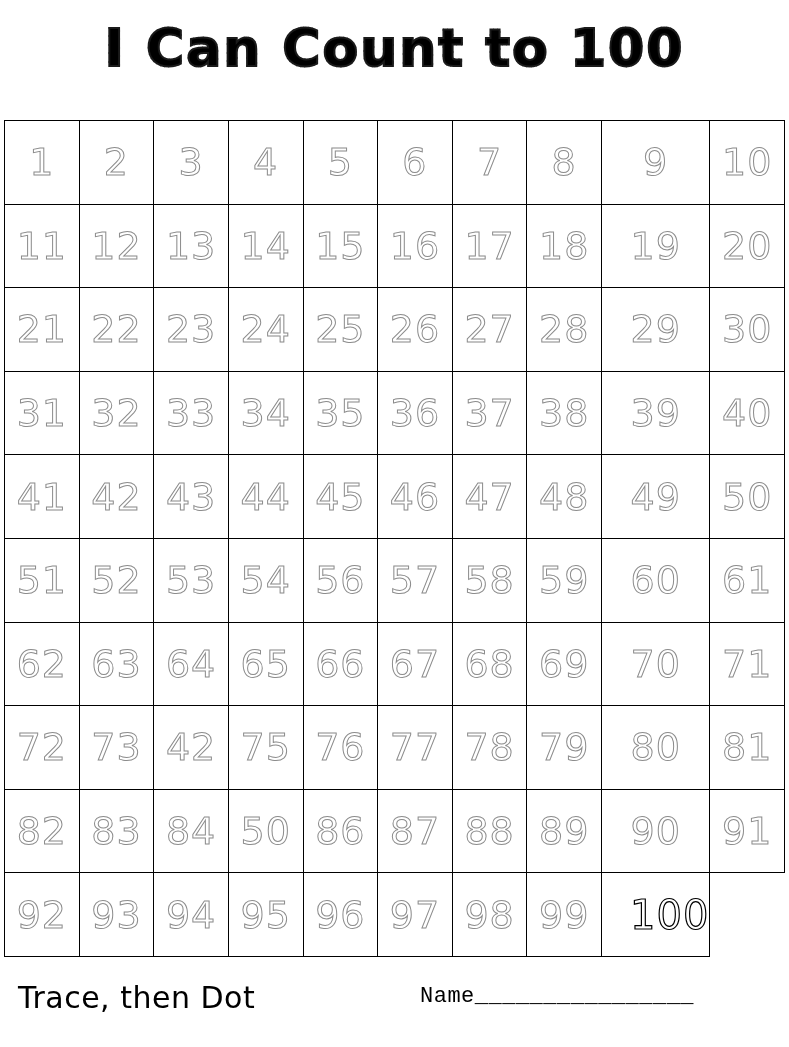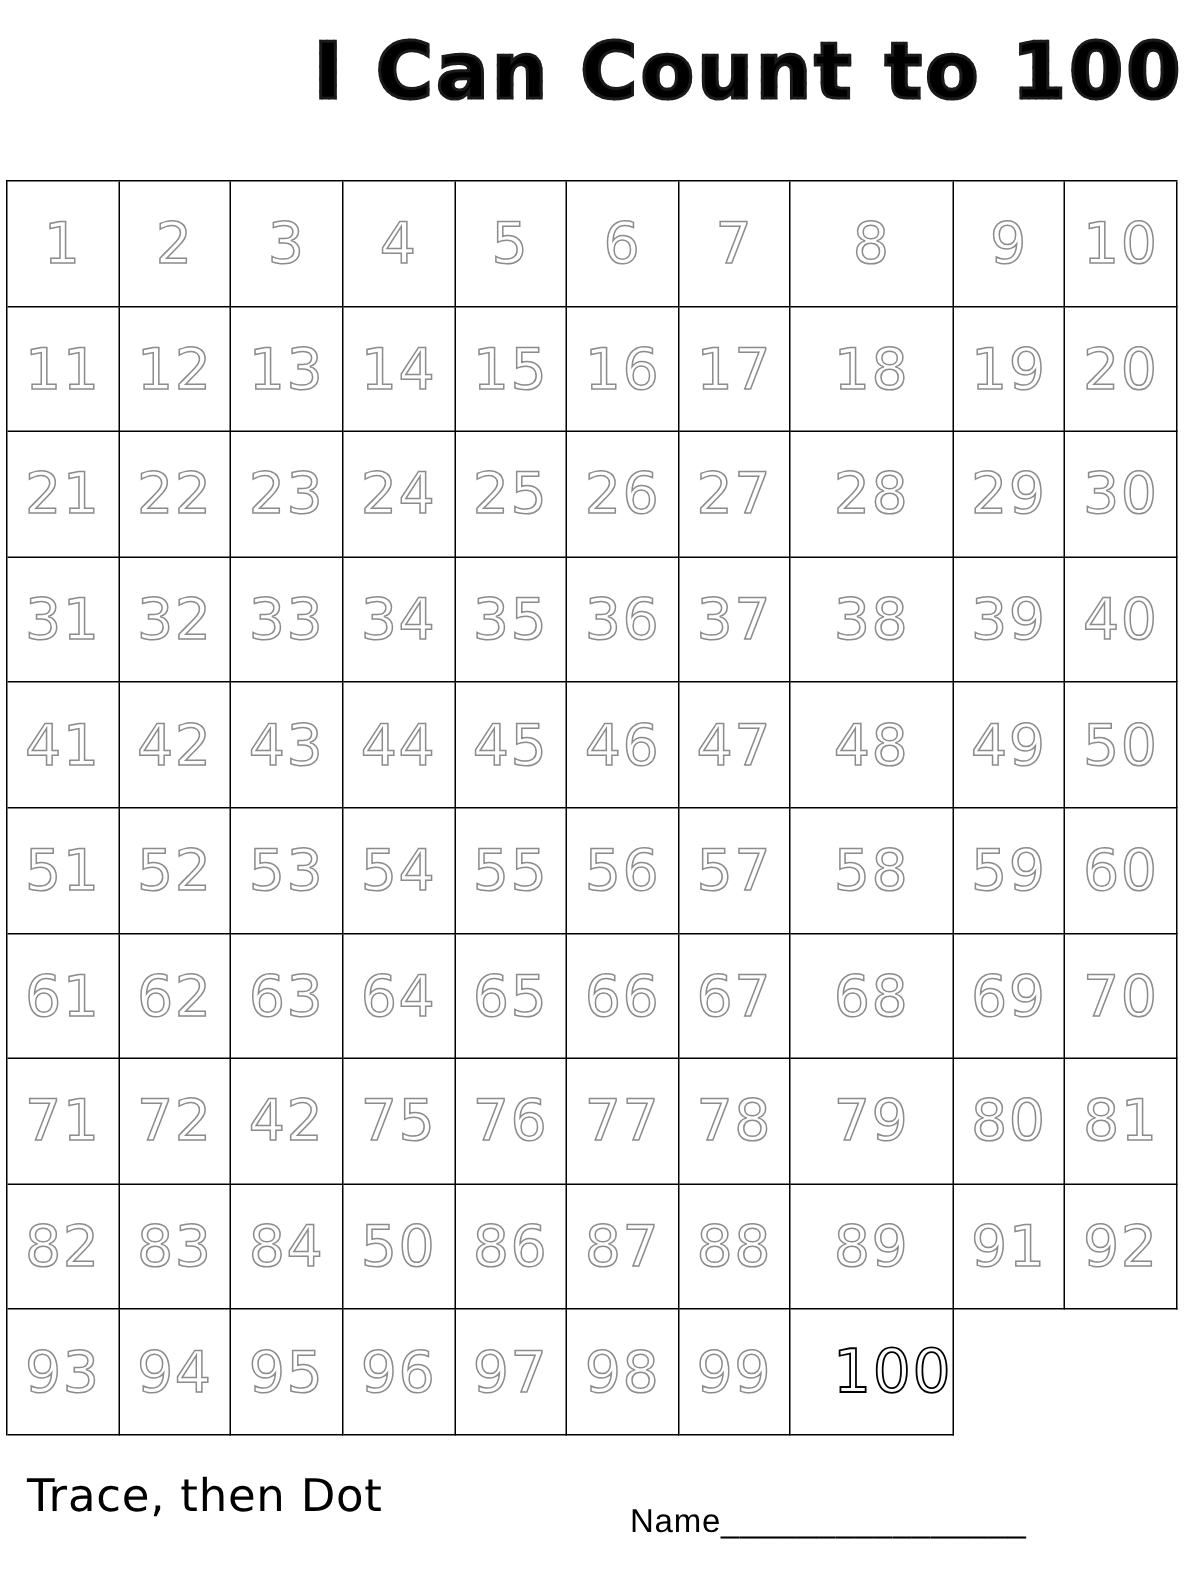--- a/index.html
+++ b/index.html
@@ -24,21 +24,21 @@
     height: 1047px;
     background: #ffffff;
   }
 
   
   .title-wrap {
     position: absolute;
     left: 0;
     top: 18px;
     width: 789px;
-    text-align: right;
+    text-align: center;
   }
   .title {
     font-family: "DejaVu Sans", sans-serif;
     font-size: 52px;
     font-weight: 700;
     letter-spacing: 2px;
     line-height: 60px;
     color: #ffffff;
     -webkit-text-stroke: 2px #1a1a1a;
     text-shadow:
@@ -126,22 +126,22 @@
     top: 12px;
     font-family: "DejaVu Sans", sans-serif;
     font-size: 30px;
     font-weight: 400;
     letter-spacing: 0.5px;
     color: #000;
   }
   .name-label {
     position: absolute;
     left: 420px;
-    top: 33px;
-    font-family: Liberation Sans, sans-serif;
+    top: 16px;
+    font-family: Liberation Mono, monospace;
     font-size: 22px;
     letter-spacing: 0.5px;
     color: #000;
     white-space: nowrap;
   }
 </style>
 </head>
 <body>
 
 <div class="page">
@@ -307,23 +307,20 @@
       <div class="cell">
         <span class="num dashed">52</span>
       </div>
       <div class="cell">
         <span class="num dashed">53</span>
       </div>
       <div class="cell">
         <span class="num dashed">54</span>
       </div>
       <div class="cell">
-        <span class="num dashed">55</span>
-      </div>
-      <div class="cell">
         <span class="num dashed">56</span>
       </div>
       <div class="cell">
         <span class="num dashed">57</span>
       </div>
       <div class="cell">
         <span class="num dashed">58</span>
       </div>
       <div class="cell">
         <span class="num dashed">59</span>
@@ -361,20 +358,23 @@
       <div class="cell">
         <span class="num dashed">70</span>
       </div>
       <div class="cell">
         <span class="num dashed">71</span>
       </div>
       <div class="cell">
         <span class="num dashed">72</span>
       </div>
       <div class="cell">
+        <span class="num dashed">73</span>
+      </div>
+      <div class="cell">
         <span class="num dashed">42</span>
       </div>
       <div class="cell">
         <span class="num dashed">75</span>
       </div>
       <div class="cell">
         <span class="num dashed">76</span>
       </div>
       <div class="cell">
         <span class="num dashed">77</span>
@@ -407,20 +407,23 @@
         <span class="num dashed">86</span>
       </div>
       <div class="cell">
         <span class="num dashed">87</span>
       </div>
       <div class="cell">
         <span class="num dashed">88</span>
       </div>
       <div class="cell">
         <span class="num dashed">89</span>
+      </div>
+      <div class="cell">
+        <span class="num dashed">90</span>
       </div>
       <div class="cell">
         <span class="num dashed">91</span>
       </div>
       <div class="cell">
         <span class="num dashed">92</span>
       </div>
       <div class="cell">
         <span class="num dashed">93</span>
       </div>

